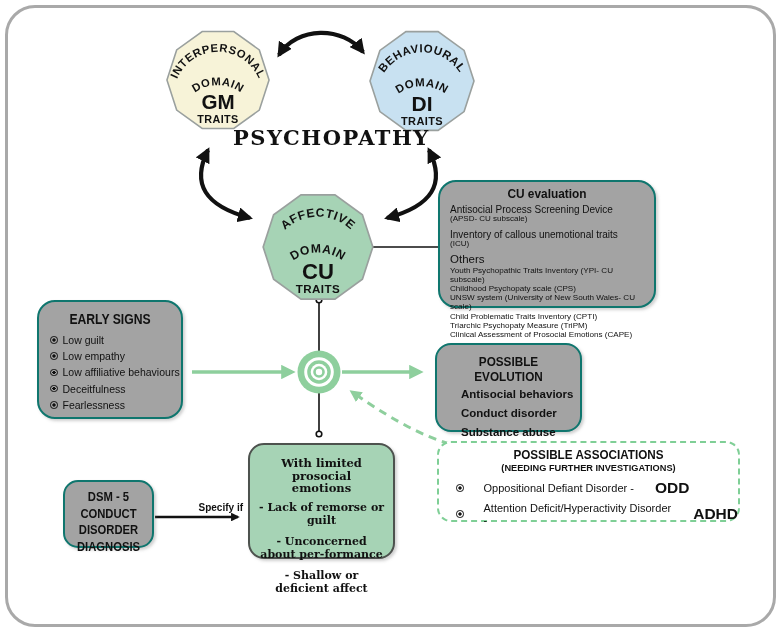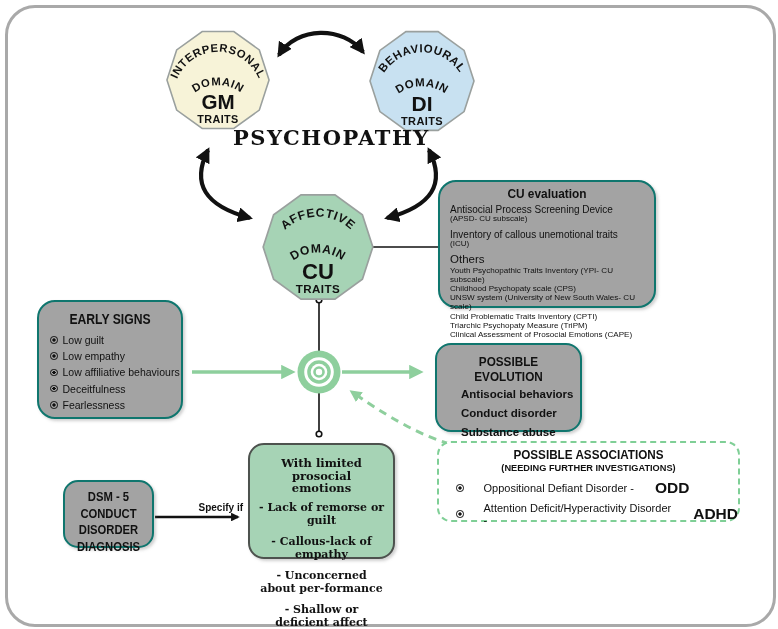--- a/index.html
+++ b/index.html
@@ -226,19 +226,18 @@
 
   <div class="specify">Specify if</div>
 
   <div class="box lps">
     <div class="lps-title">
       <div>With limited prosocial</div>
       <div>emotions</div>
     </div>
     <div class="lps-items">
       <div class="lps-item">- Lack of remorse or guilt</div>
-      <div class="lps-item">- Callous-lack of empathy</div>
       <div class="lps-item">- Unconcerned about per-formance</div>
       <div class="lps-item">- Shallow or deficient affect</div>
     </div>
   </div>
 
 </div>
 
 </body></html>

